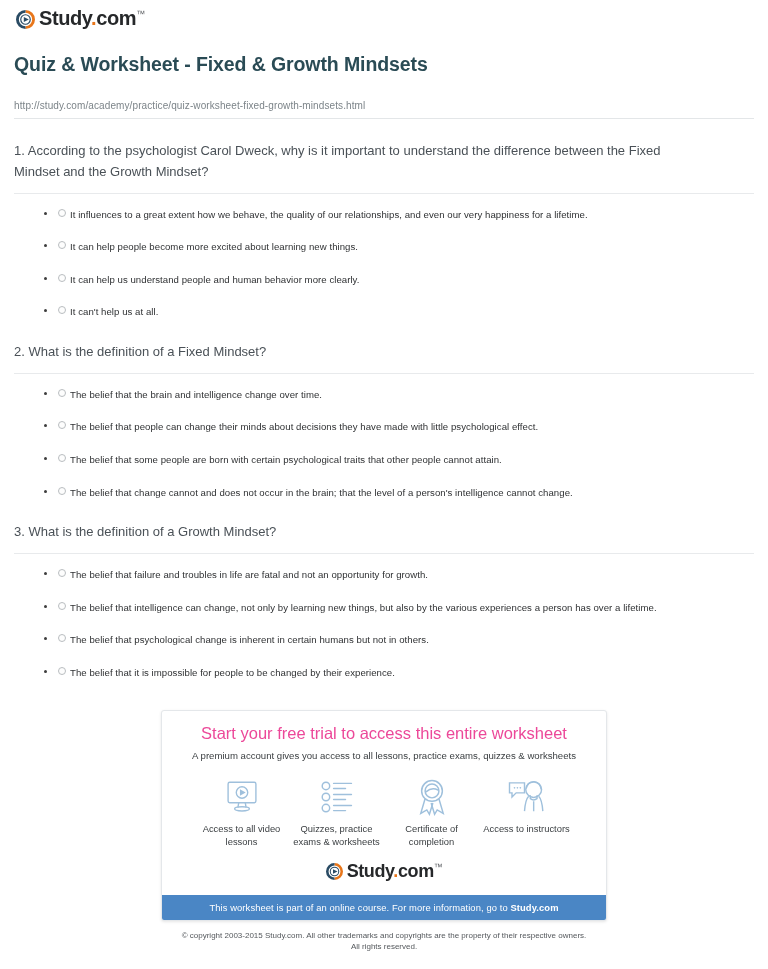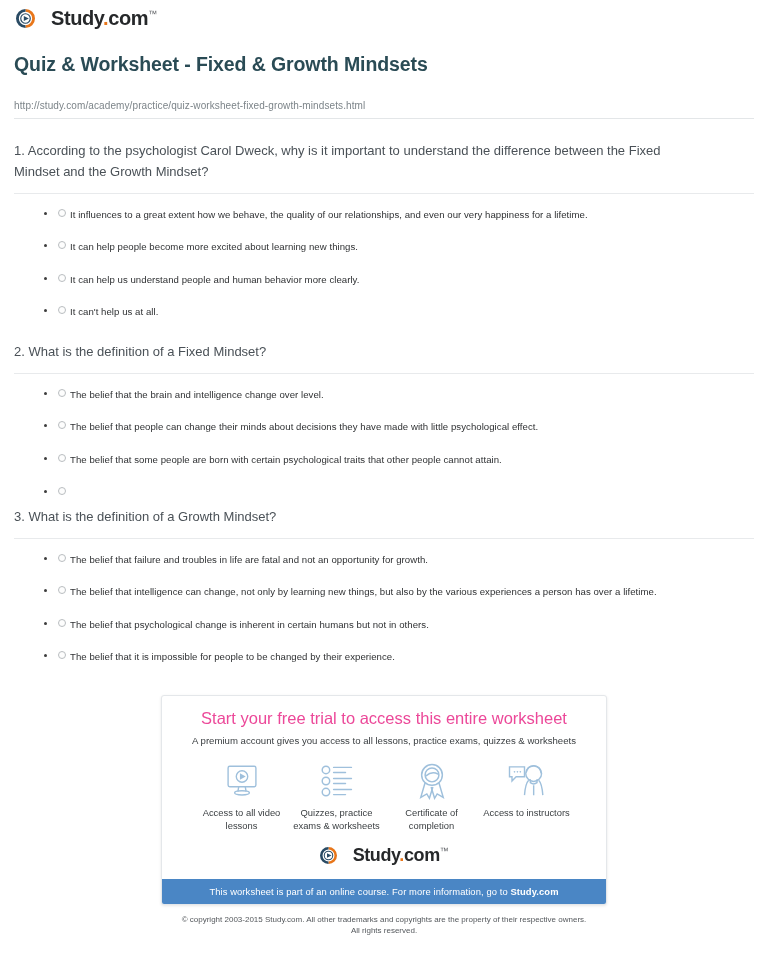--- a/index.html
+++ b/index.html
@@ -21,22 +21,22 @@
     padding: 0 10px;
     box-sizing: border-box;
   }
   .brand-bar {
     padding: 9px 0 0 6px;
     height: 36px;
     box-sizing: border-box;
   }
   .logo {
     display: inline-flex;
-    align-items: flex-start;
-    gap: 16px;
+    align-items: center;
+    gap: 4px;
     line-height: 1;
   }
   .logo-mark {
     width: 19px;
     height: 19px;
     flex: 0 0 19px;
     display: block;
   }
   .logo-text {
     font-size: 20px;
@@ -271,35 +271,36 @@
       </ul>
     </div>
 
     <div class="question-block">
       <p class="q-text">2. What is the definition of a Fixed Mindset?</p>
       <div class="q-rule"></div>
       <ul class="answers">
         <li>
           <span class="bullet"></span>
           <span class="radio"></span>
-          <span class="ans-text">The belief that the brain and intelligence change over level.</span>
+          <span class="ans-text">The belief that the brain and intelligence change over time.</span>
         </li>
         <li>
           <span class="bullet"></span>
           <span class="radio"></span>
           <span class="ans-text">The belief that people can change their minds about decisions they have made with little psychological effect.</span>
         </li>
         <li>
           <span class="bullet"></span>
           <span class="radio"></span>
           <span class="ans-text">The belief that some people are born with certain psychological traits that other people cannot attain.</span>
         </li>
         <li>
           <span class="bullet"></span>
           <span class="radio"></span>
+          <span class="ans-text">The belief that change cannot and does not occur in the brain; that the level of a person's intelligence cannot change.</span>
         </li>
       </ul>
     </div>
 
     <div class="question-block">
       <p class="q-text">3. What is the definition of a Growth Mindset?</p>
       <div class="q-rule"></div>
       <ul class="answers">
         <li>
           <span class="bullet"></span>

